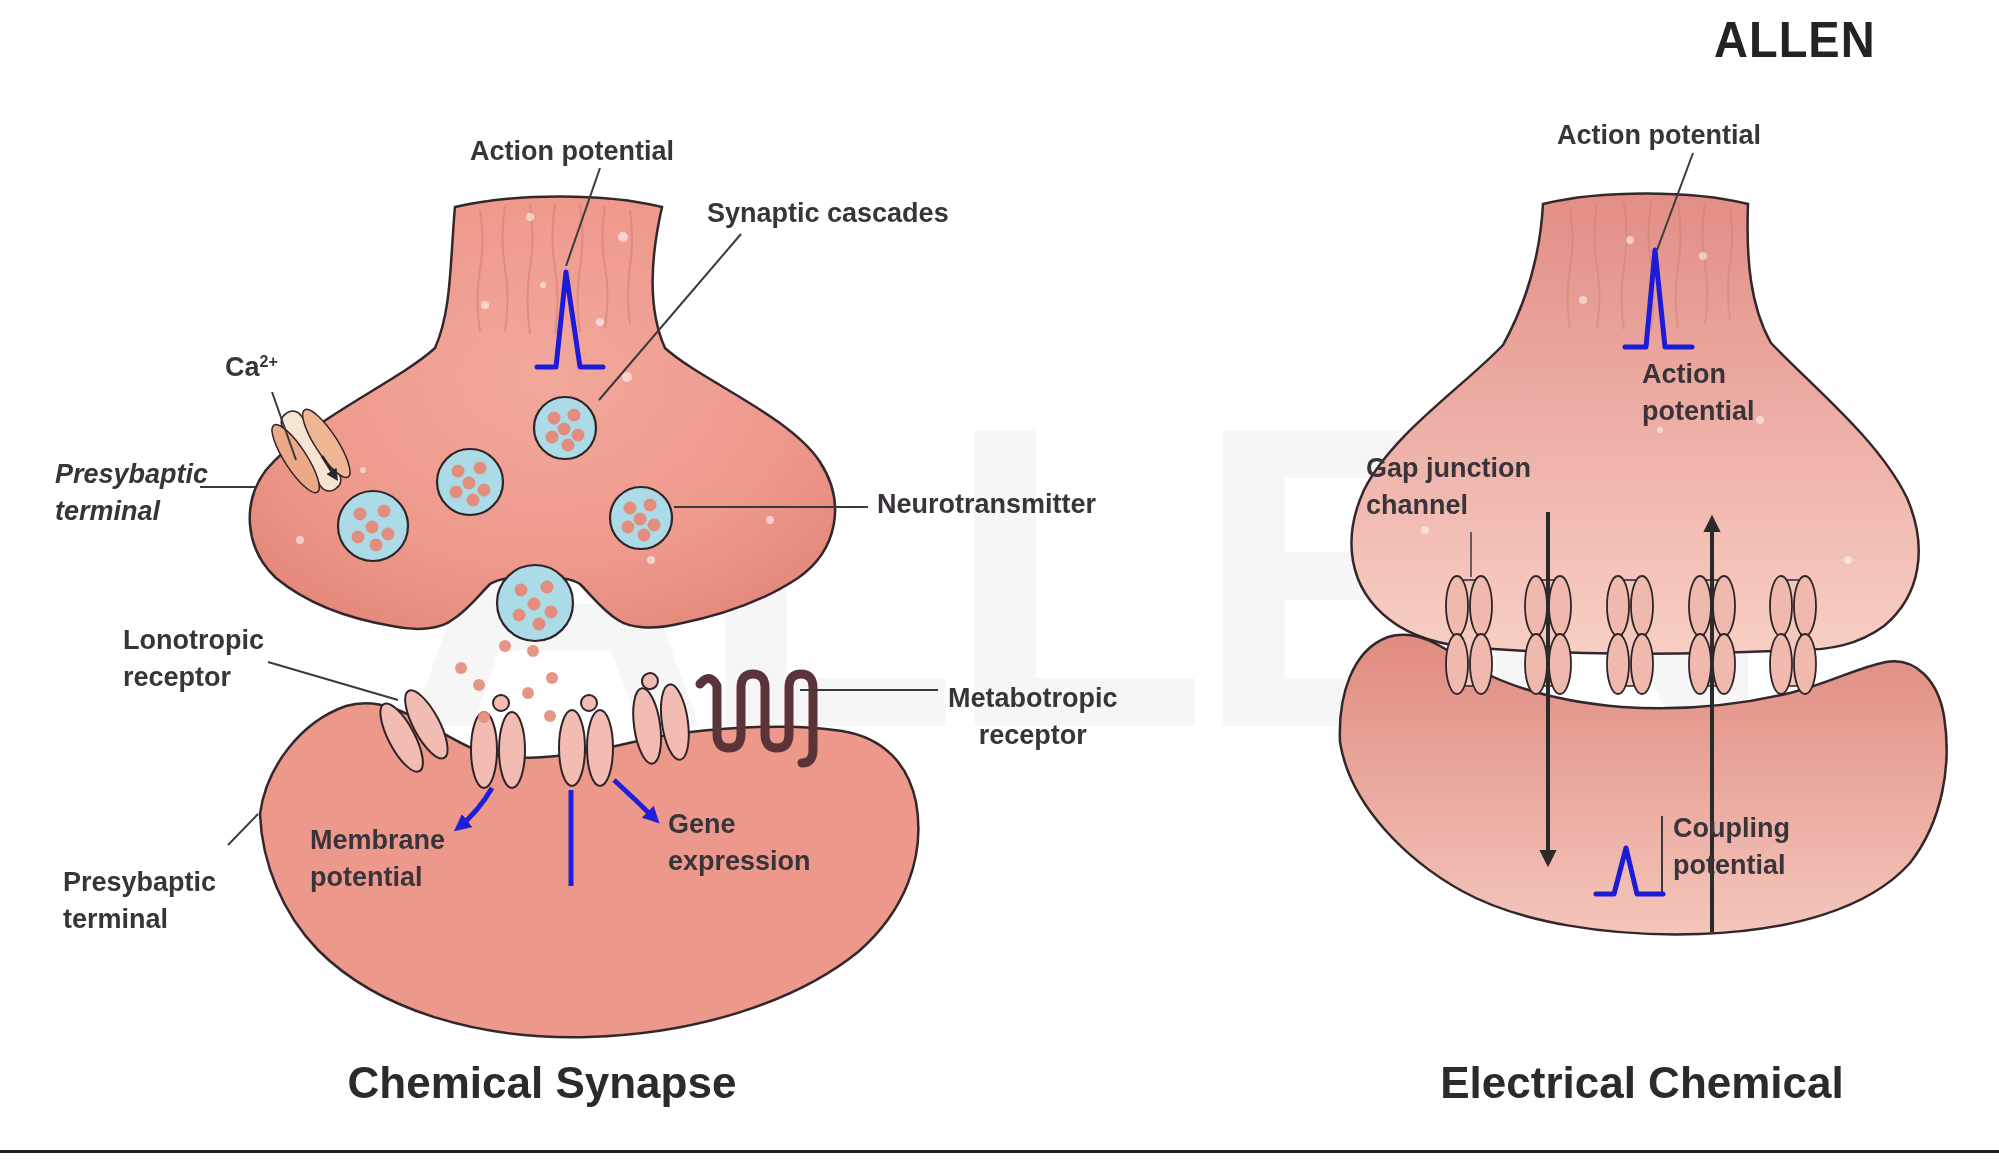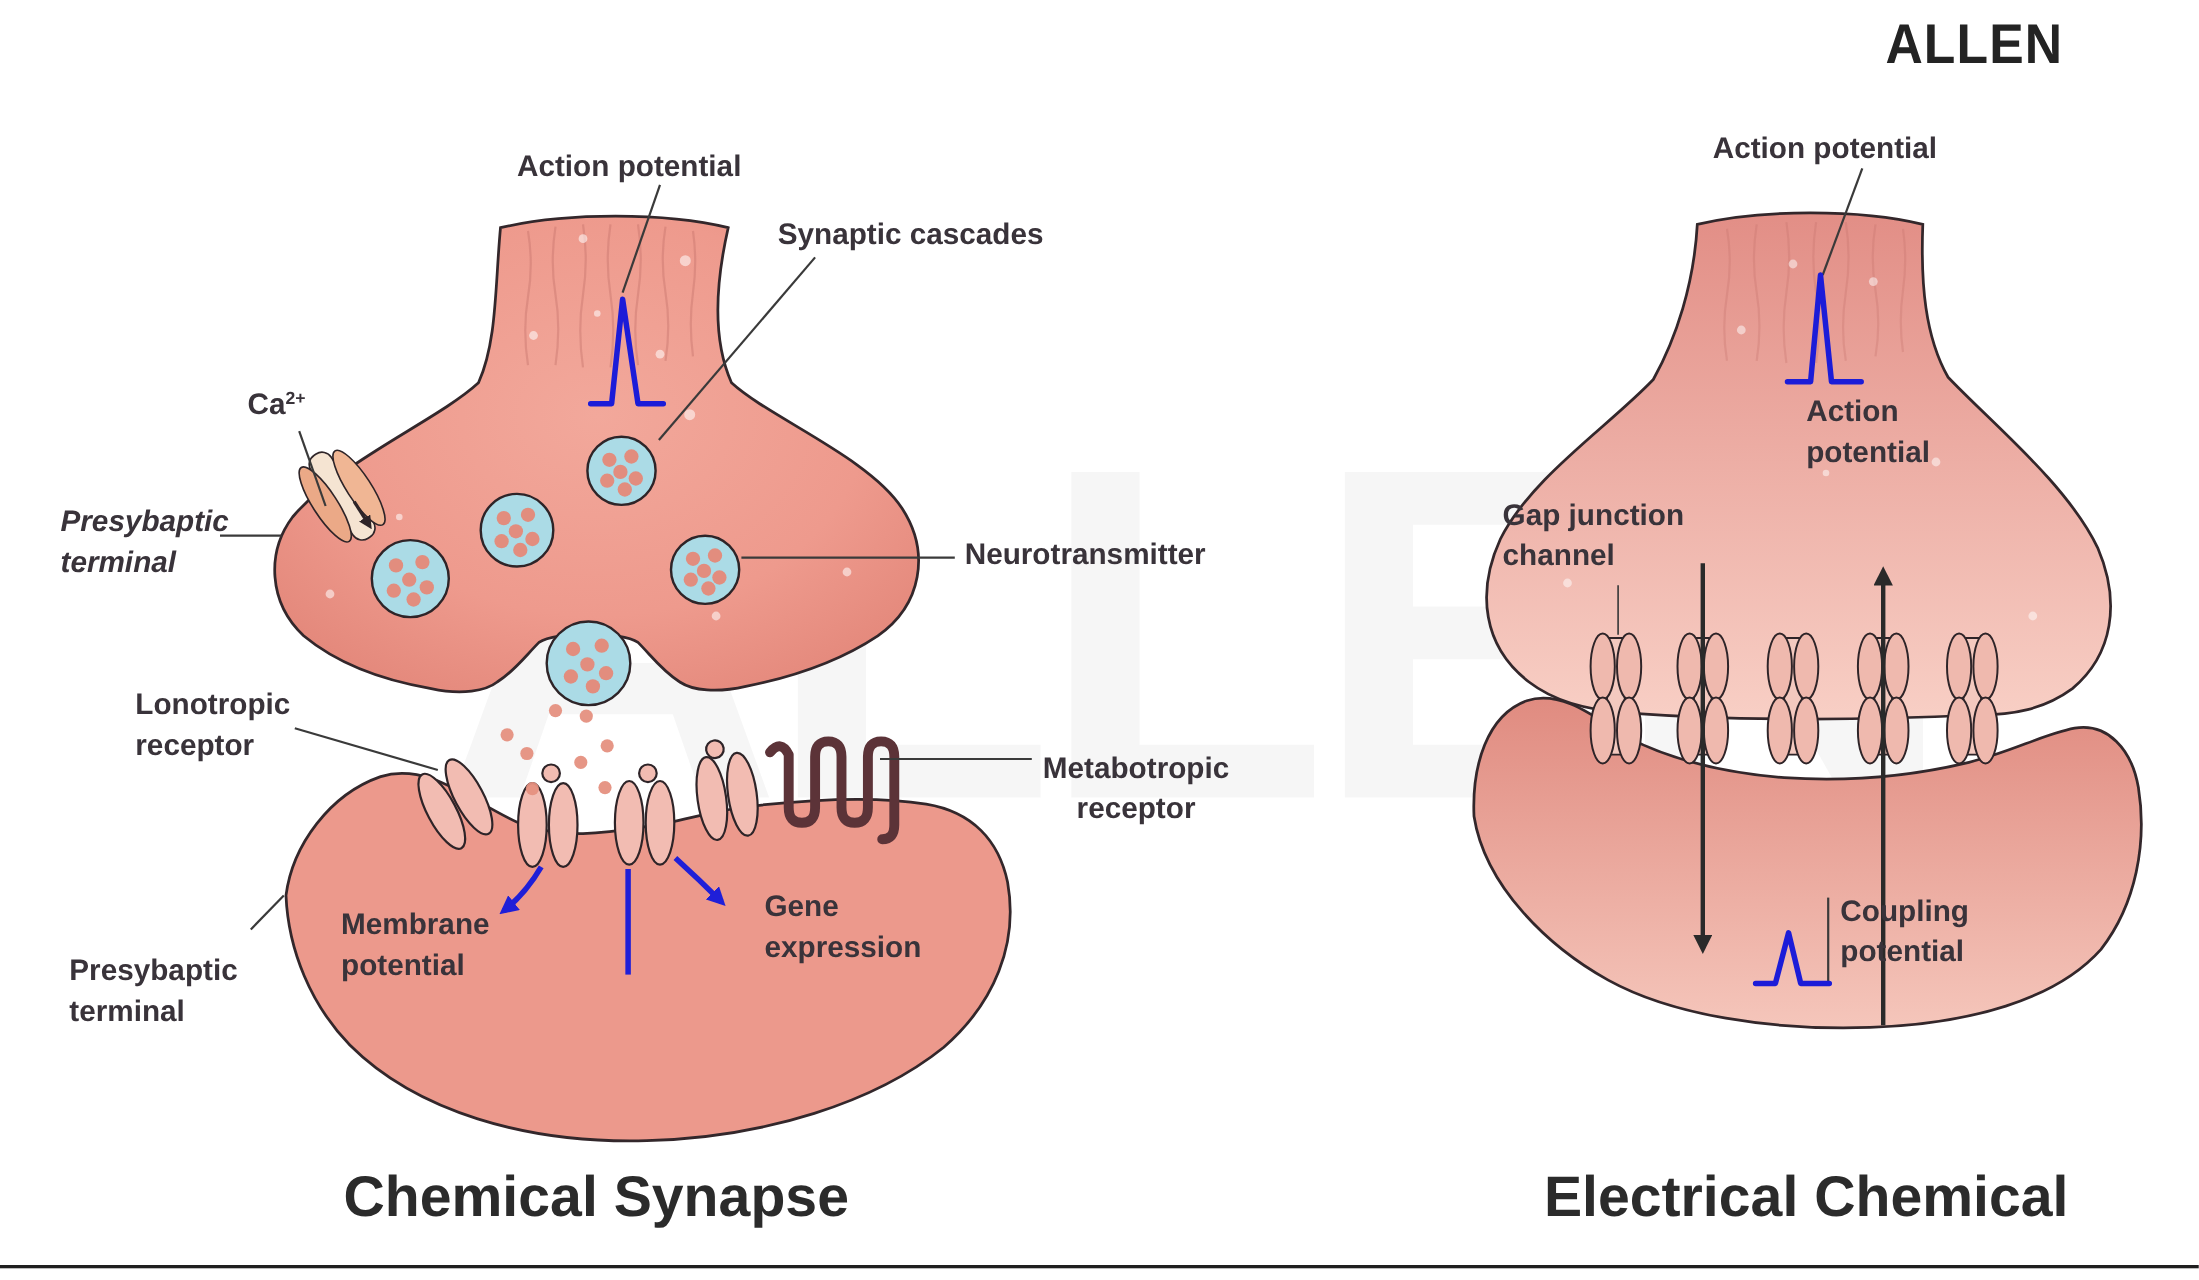--- a/index.html
+++ b/index.html
@@ -13,21 +13,21 @@
     user-select:none;white-space:nowrap;
   }
   .artwork{position:absolute;left:0;top:0;z-index:1;}
   .lbl{
     position:absolute;z-index:2;color:#39333A;font-weight:700;font-size:27px;
     line-height:1.37;white-space:nowrap;
   }
   .lbl span{display:block;}
   .sup{font-size:16px;vertical-align:9px;font-weight:700;}
   .title{
-    position:absolute;z-index:2;color:#2B2B2B;font-weight:800;font-size:52px;
+    position:absolute;z-index:2;color:#2B2B2B;font-weight:800;font-size:44px;
     width:500px;text-align:center;white-space:nowrap;
   }
   .logo{
     position:absolute;z-index:3;left:1714px;top:12px;color:#232323;
     font-size:47px;font-weight:900;letter-spacing:1px;transform:scaleY(1.08);
     white-space:nowrap;
   }
   .bottom-line{
     position:absolute;z-index:3;left:0;right:0;top:1150px;height:3px;background:#1f1f1f;
   }
@@ -341,21 +341,21 @@
     <span>Presybaptic</span>
     <span>terminal</span>
   </div>
 
   <div class="lbl" style="left:310px;top:822px;">
     <span>Membrane</span>
     <span>potential</span>
   </div>
 
 
-  <div class="lbl" style="left:668px;top:806px;margin-left:27px;">
+  <div class="lbl" style="left:668px;top:806px;">
     <span>Gene</span>
     <span>expression</span>
   </div>
 
   <div class="lbl" style="left:1557px;top:117px;">
     <span>Action potential</span>
   </div>
 
   <div class="lbl" style="left:1642px;top:356px;">
     <span>Action</span>

